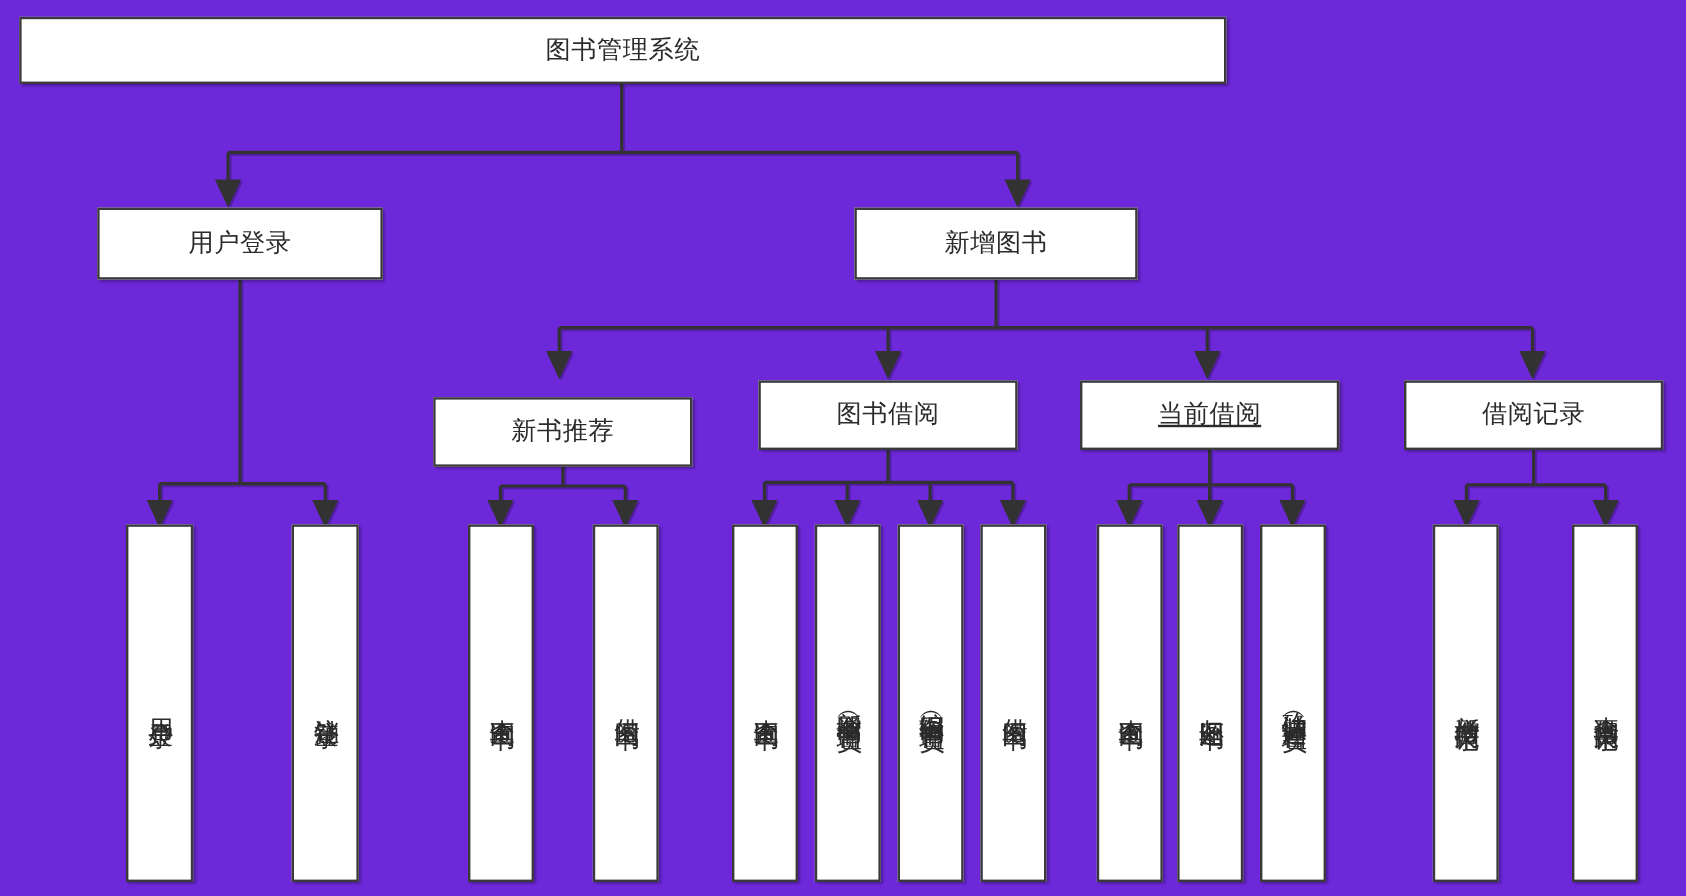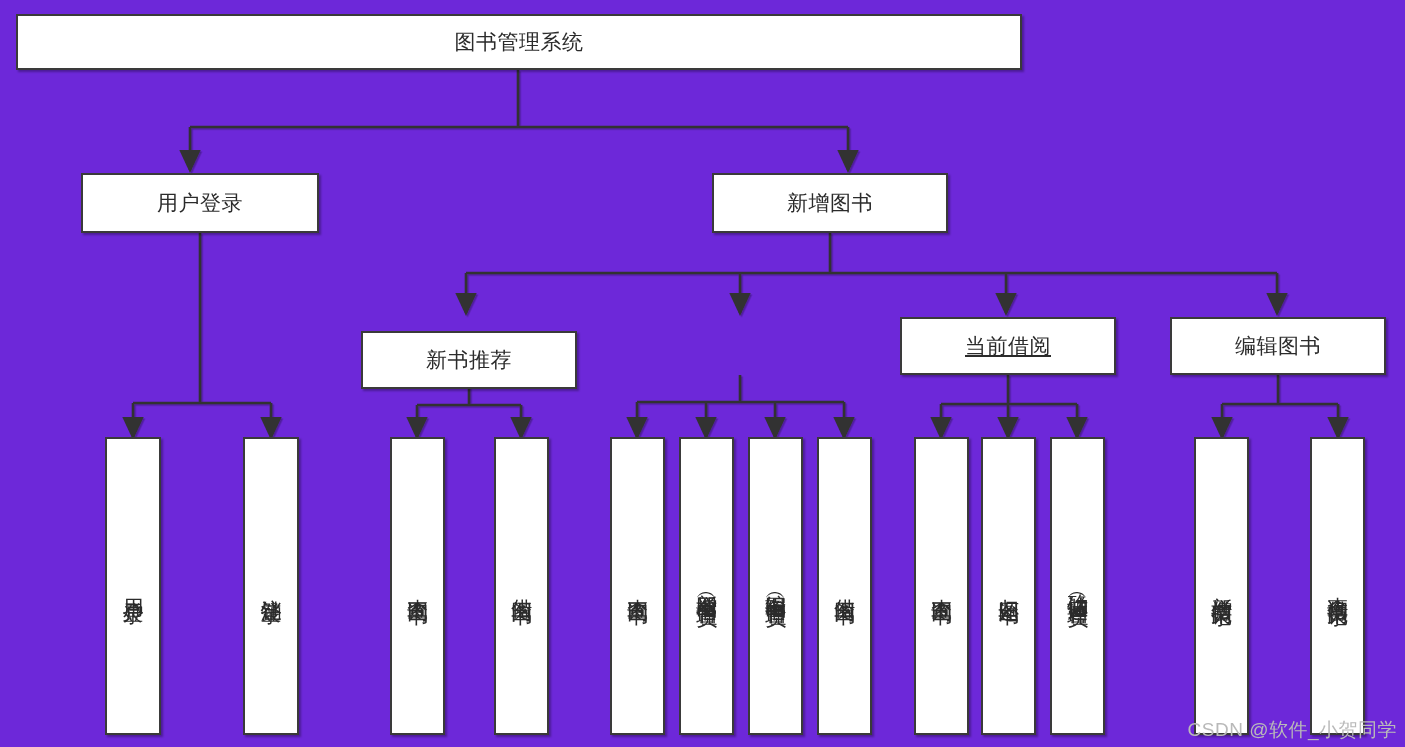--- a/index.html
+++ b/index.html
@@ -133,24 +133,25 @@
   </svg>
 
   <div class="node horiz" style="left:16px; top:14px; width:1006px; height:56px;">图书管理系统</div>
 
   <div class="node horiz" style="left:81px; top:173px; width:238px; height:60px;">用户登录</div>
 
   <div class="node horiz" style="left:712px; top:173px; width:236px; height:60px;">新增图书</div>
 
   <div class="node horiz" style="left:361px; top:331px; width:216px; height:58px;">新书推荐</div>
 
+  <div class="node horiz" style="left:632px; top:317px; width:216px; height:58px;">图书借阅</div>
 
   <div class="node horiz" style="left:900px; top:317px; width:216px; height:58px;text-decoration:underline;">当前借阅</div>
 
-  <div class="node horiz" style="left:1170px; top:317px; width:216px; height:58px;">编辑图书</div>
+  <div class="node horiz" style="left:1170px; top:317px; width:216px; height:58px;">借阅记录</div>
 
   <div class="node vert" style="left:105px; top:437px; width:56px; height:298px;">
     <span class="vtext">用户登录</span>
   </div>
 
   <div class="node vert" style="left:243px; top:437px; width:56px; height:298px;">
     <span class="vtext">注销登录</span>
   </div>
 
   <div class="node vert" style="left:390px; top:437px; width:55px; height:298px;">
@@ -190,15 +191,14 @@
   </div>
 
   <div class="node vert" style="left:1194px; top:437px; width:55px; height:298px;">
     <span class="vtext">新增借阅记录</span>
   </div>
 
   <div class="node vert" style="left:1310px; top:437px; width:55px; height:298px;">
     <span class="vtext">查询借阅记录</span>
   </div>
 
-  <div class="watermark">CSDN @软件_小贺同学</div>
 
 </div>
 
 </body></html>

